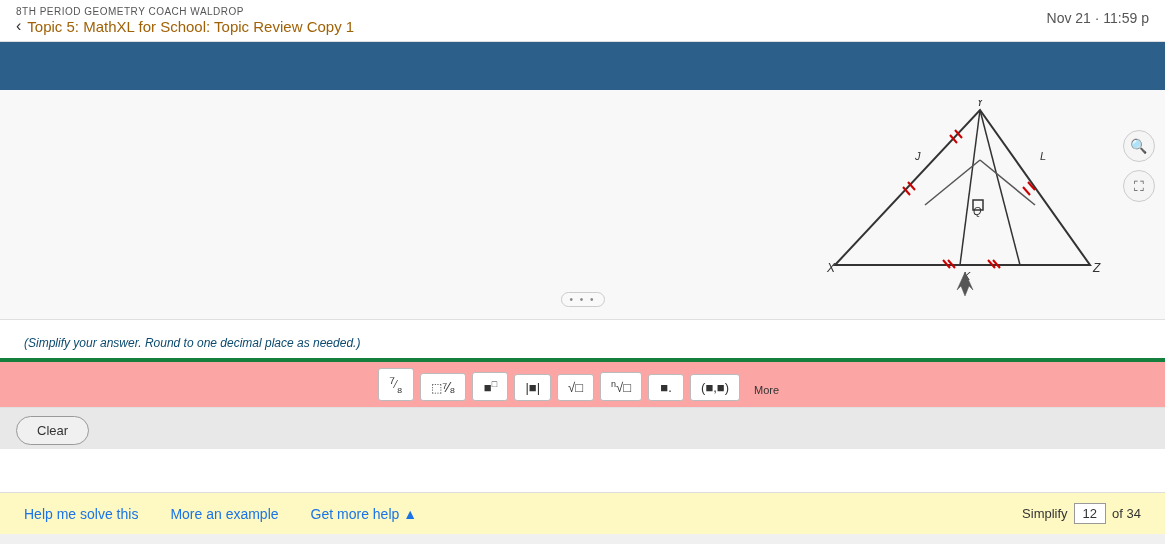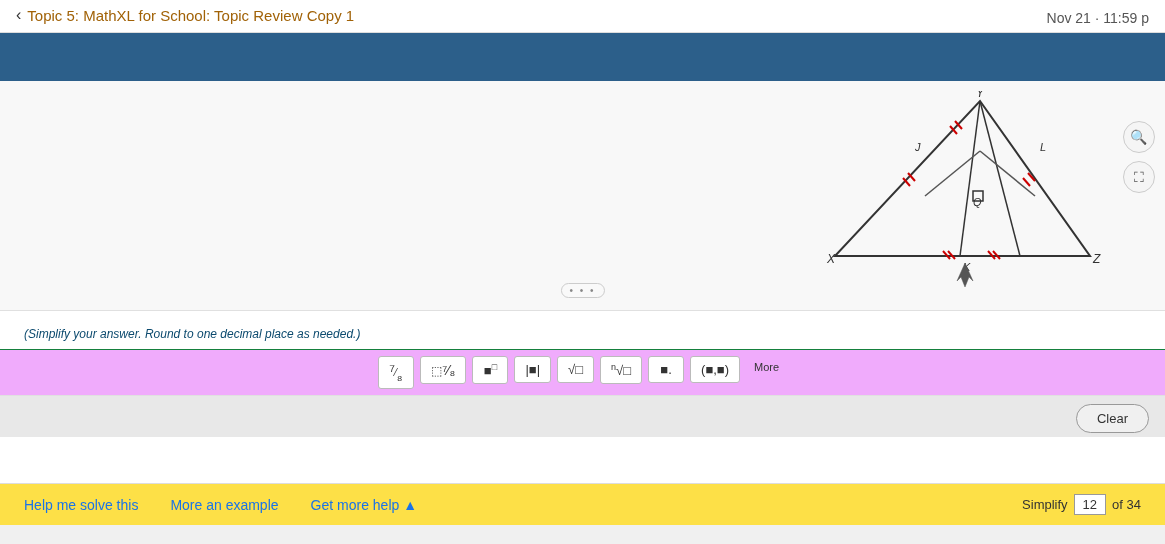--- a/index.html
+++ b/index.html
@@ -144,26 +144,26 @@
 
     .instruction {
       font-size: 12px;
       color: #0c4a6e;
       font-style: italic;
     }
 
     
     .math-toolbar-row {
       display: flex;
-      align-items: flex-start;
+      align-items: flex-end;
       justify-content: center;
       gap: 6px;
       padding: 6px 16px;
-      background: #f0abfc;
-      border-top: 1px solid #15803d;
+      background: #fca5a5;
+      border-top: 4px solid #15803d;
       border-bottom: 1px solid #e0e0e0;
     }
 
     .math-btn {
       border: 1px solid #bbb;
       background: #fff;
       padding: 5px 10px;
       font-size: 13px;
       cursor: pointer;
       border-radius: 3px;
@@ -176,38 +176,38 @@
       border: none;
       background: none;
       font-size: 11px;
       cursor: pointer;
       color: #333;
       padding: 5px 8px;
     }
 
     .clear-btn-area {
       display: flex;
-      justify-content: flex-end;
+      justify-content: flex-start;
       padding: 8px 16px 4px 16px;
       background: #e8e8e8;
     }
 
     .clear-btn {
       border: 1px solid #999;
       background: #f0f0f0;
       padding: 6px 20px;
       font-size: 13px;
       cursor: pointer;
       border-radius: 16px;
       color: #333;
     }
 
     
     .bottom-footer {
-      background: #fde047;
+      background: #fef9c3;
       border-top: 1px solid #ddd;
       padding: 10px 24px;
       display: flex;
       align-items: center;
       justify-content: space-between;
     }
 
     .footer-links {
       display: flex;
       gap: 32px;
@@ -253,20 +253,21 @@
       border-radius: 8px;
       padding: 1px 8px;
       background: #f9f9f9;
     }
   </style>
 </head>
 <body>
 
 <div class="top-header">
   <div class="top-header-left">
+    <span class="course-label">8TH PERIOD GEOMETRY COACH WALDROP</span>
     <div class="breadcrumb-row">
       <span class="back-arrow">‹</span>
       <span class="topic-title">Topic 5: MathXL for School: Topic Review Copy 1</span>
     </div>
   </div>
   <span class="due-date">Nov 21 · 11:59 p</span>
 </div>
 
 <div class="main-content">
 

